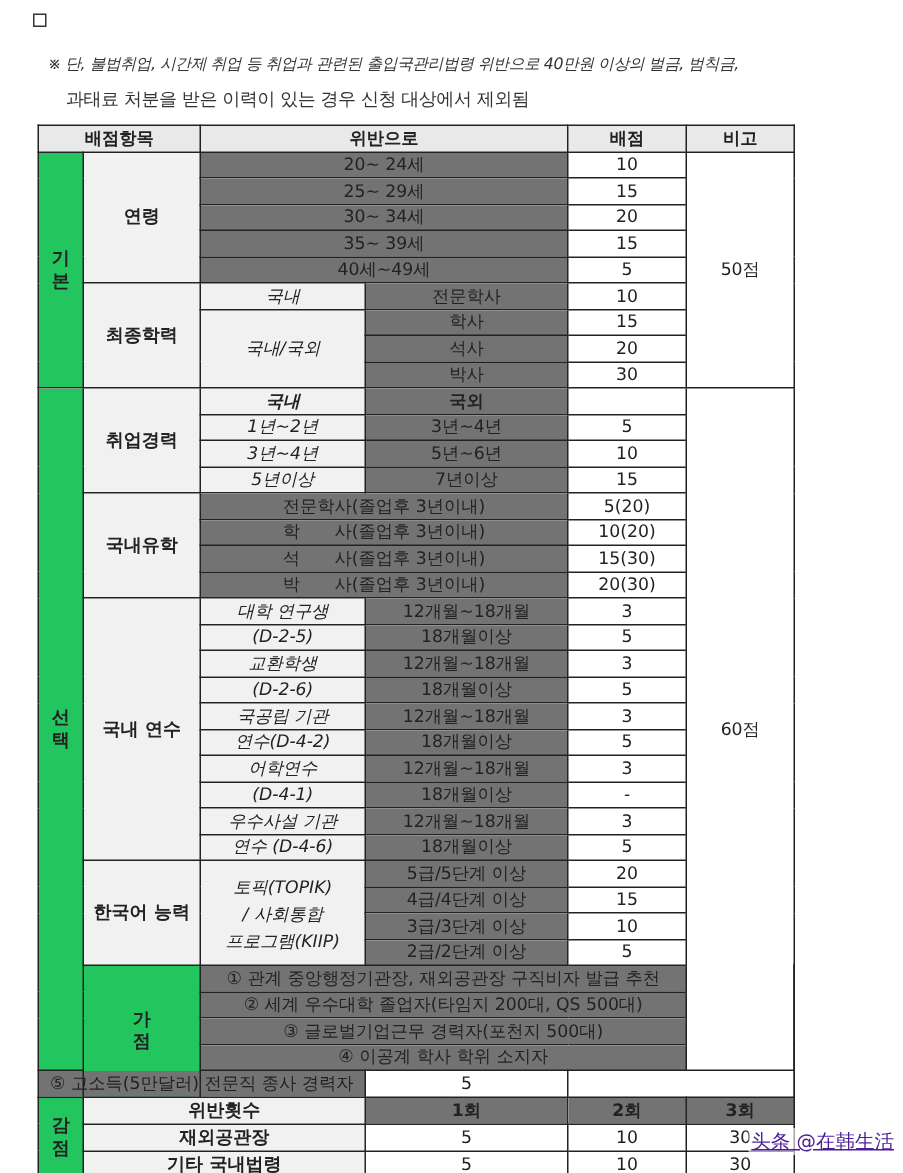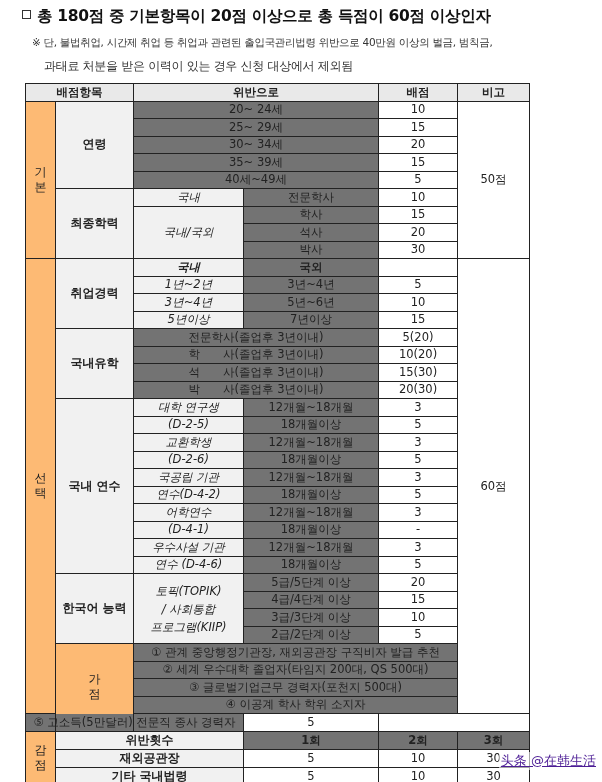--- a/index.html
+++ b/index.html
@@ -6,53 +6,53 @@
   body {
     width: 602px; height: 782px; overflow: hidden; position: relative;
     font-family: "DejaVu Sans", "Liberation Sans", sans-serif;
     color: #222;
   }
   .title {
     position: absolute; left: 22px; top: 6px; font-size: 15.5px; font-weight: bold;
     letter-spacing: -0.3px; white-space: nowrap; color: #111;
   }
   .title .box { display: inline-block; width: 7px; height: 7px; border: 1px solid #333; margin-right: 6px; vertical-align: middle; position: relative; top: -2px; }
-  .note1 { position: absolute; left: 32px; top: 36px; font-size: 10.5px; color: #333; white-space: nowrap; letter-spacing: -0.3px; }
+  .note1 { position: absolute; left: 32px; top: 36px; font-size: 10.5px; color: #333; white-space: nowrap; letter-spacing: -0.3px; font-style: italic; }
   .note2 { position: absolute; left: 44px; top: 58px; font-size: 12px; color: #333; white-space: nowrap; letter-spacing: -0.3px; }
 
   table.main {
     position: absolute; left: 25px; top: 83px; width: 504px;
     border-collapse: collapse; table-layout: fixed;
     font-size: 11.5px;
   }
   table.main td {
     border: 1px solid #222; padding: 0; height: 16.5px; line-height: 15px;
     text-align: center; vertical-align: middle; white-space: nowrap; overflow: hidden;
   }
   td.hdr { background: #e9e9e9; font-weight: bold; height: 16px; }
-  td.grp { background: #fdba74; font-weight: normal; font-size: 12px; line-height: 20px; }
+  td.grp { background: #22c55e; font-weight: bold; font-size: 12px; line-height: 20px; }
   td.cat { background: #f1f1f1; font-weight: bold; font-size: 12px; }
   td.crit { background: #737373; }
   td.sub { background: #f1f1f1; line-height: 16px; font-style: italic; }
   td.pts { background: #ffffff; }
   td.rem { background: #ffffff; }
   td.bold { font-weight: bold; }
   td.left { text-align: left; padding-left: 6px; }
   table.main tr.pen td { height: 17px; }
 
   .watermark {
     position: absolute; right: 4px; top: 752px; font-size: 13px; color: #4c1d95; white-space: nowrap;
     background: rgba(255,255,255,0.6); padding: 0 2px; text-decoration: underline;
   }
   .vert { display: inline-block; width: 14px; white-space: normal; word-break: break-all; }
 </style>
 </head>
 <body>
 
-<div class="title"><span class="box"></span><span>총 180점 중 기본항목이 20점 이상으로 총 득점이 60점 이상인자</span></div>
+<div class="title"><span class="box"></span></div>
 <div class="note1">※ 단, 불법취업, 시간제 취업 등 취업과 관련된 출입국관리법령 위반으로 40만원 이상의 벌금, 범칙금,</div>
 <div class="note2">과태료 처분을 받은 이력이 있는 경우 신청 대상에서 제외됨</div>
 
 <table class="main">
   <colgroup>
     <col style="width:30px">
     <col style="width:78px">
     <col style="width:110px">
     <col style="width:135px">
     <col style="width:79px">

